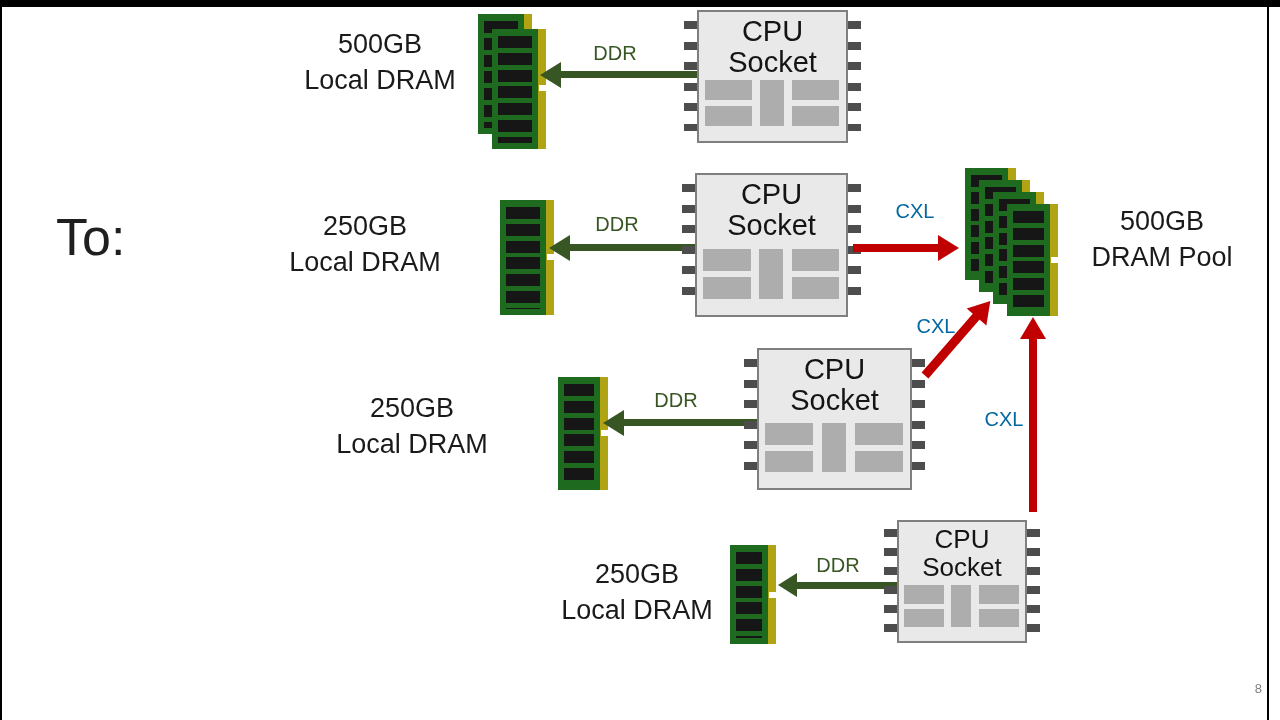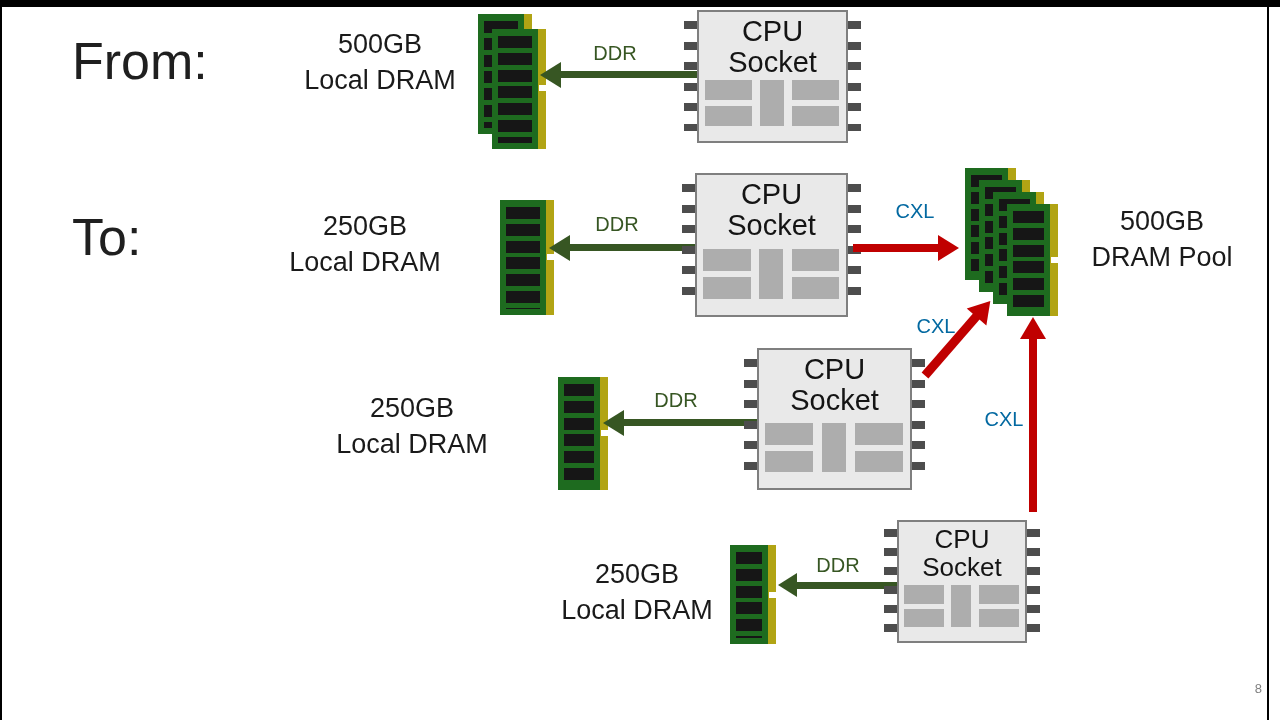--- a/index.html
+++ b/index.html
@@ -48,22 +48,21 @@
 </style>
 </head>
 <body>
 
 <div class="slide">
 
   <div class="abs frame-top"></div>
   <div class="abs frame-left"></div>
   <div class="abs frame-right"></div>
 
-  <div class="abs title" style="left:72px;top:34px;">From:</div>
-  <div class="abs title" style="left:72px;top:210px;">To:</div>
+  <div class="abs title" style="left:56px;top:210px;">To:</div>
 
   <div class="abs memlabel" style="left:295px;top:26px;width:170px;">
     <div>500GB</div>
     <div>Local DRAM</div>
   </div>
 
   <div class="dimm" style="left:478px;top:14px;width:54px;height:120px;">
     <div class="chips"></div>
   </div>
   <div class="dimm notch" style="left:492px;top:29px;width:54px;height:120px;">

